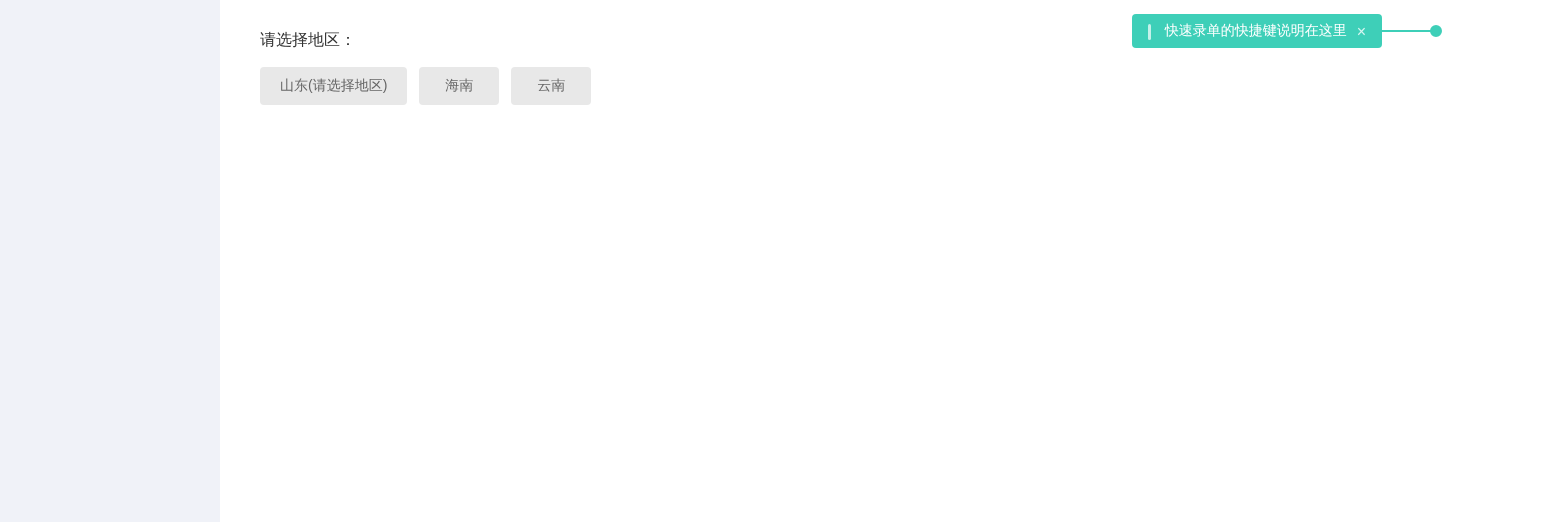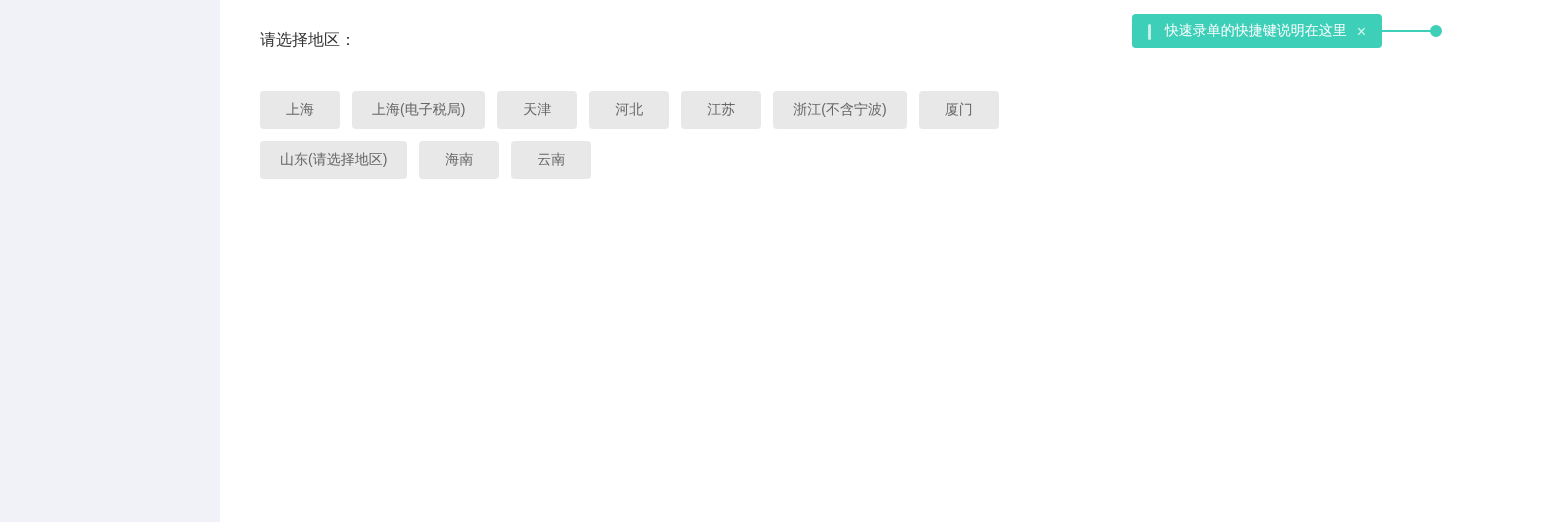--- a/index.html
+++ b/index.html
@@ -32,21 +32,21 @@
       top: 0;
       right: 0;
       height: 522px;
       background: #ffffff;
       padding: 30px 40px;
     }
 
     .page-title {
       font-size: 16px;
       color: #333;
-      margin-bottom: 40px;
+      margin-bottom: 16px;
       font-weight: normal;
     }
 
     .region-buttons {
       display: flex;
       flex-wrap: wrap;
       gap: 12px;
     }
 
     .region-btn {
@@ -117,30 +117,20 @@
     }
   </style>
 </head>
 <body>
 
 <div class="sidebar"></div>
 
 <div class="main-content">
   <h2 class="page-title">请选择地区：</h2>
 
-  <div class="region-buttons">
-
-  <button class="region-btn">上海</button>
-      <button class="region-btn">上海(电子税局)</button>
-      <button class="region-btn">天津</button>
-      <button class="region-btn">河北</button>
-      <button class="region-btn">江苏</button>
-      <button class="region-btn">浙江(不含宁波)</button>
-      <button class="region-btn">厦门</button>
-    </div>
   <div class="region-buttons" style="margin-top:12px;">
 
   <button class="region-btn">山东(请选择地区)</button>
       <button class="region-btn">海南</button>
       <button class="region-btn">云南</button>
     </div>
 </div>
 
 <div class="tooltip-banner">
   <span>快速录单的快捷键说明在这里</span>

